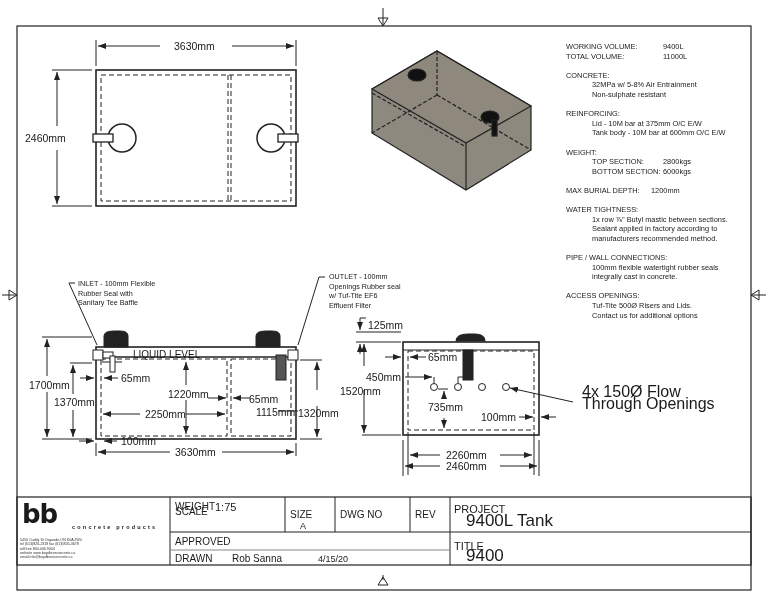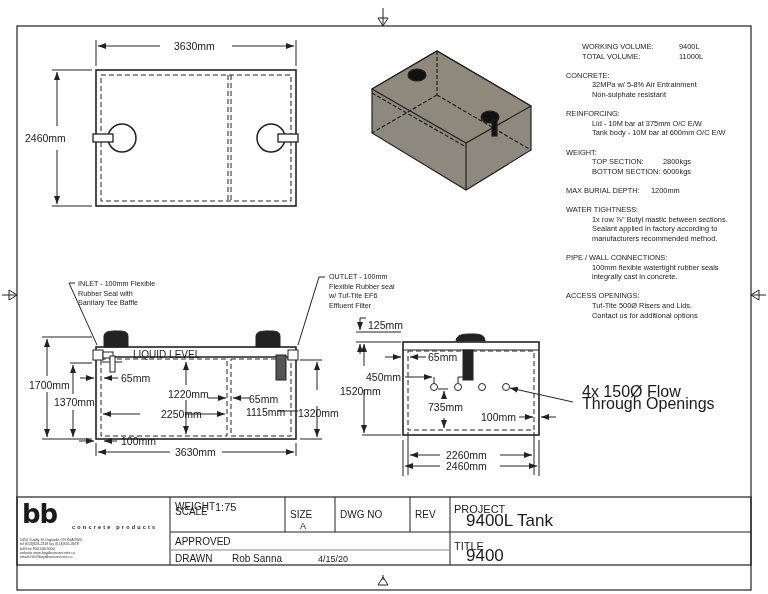--- a/index.html
+++ b/index.html
@@ -5,21 +5,21 @@
   html, body { margin:0; padding:0; background:#fff; }
   body { width:768px; height:594px; position:relative; overflow:hidden;
          font-family:"Liberation Sans", sans-serif; color:#1a1a1a; }
   .abs { position:absolute; }
   svg.drawing { position:absolute; left:0; top:0; }
   .t { position:absolute; white-space:nowrap; line-height:1; }
   .dim { font-size:10.5px; }
   .note { font-size:7.2px; line-height:9.6px; }
   .spec { position:absolute; left:566px; top:42px; width:185px; font-size:7.4px; line-height:9.6px; }
   .spec .row { display:flex; }
-  .spec .k { width:97px;margin-left:16px; }
+  .spec .k { width:97px; }
   .spec .ind { padding-left:26px; }
   .spec .indk { padding-left:26px; width:71px; }
   .spec .gap { height:9.6px; }
   .tb { position:absolute; font-size:10px; }
   .small { font-size:11px;text-align:right; }
   .big { font-size:17px; }
   .logo-bb { font-family:"DejaVu Sans", sans-serif; font-weight:bold; letter-spacing:-1px; }
   .addr { font-size:3.6px; line-height:4.3px; color:#333; }
 </style>
 </head>
@@ -216,32 +216,32 @@
 <span class="t dim" style="left:174px;top:41px;">3630mm</span>
 <span class="t dim" style="left:25px;top:133px;">2460mm</span>
 
 <div class="t note" style="left:78px;top:279px;">
   <div>INLET - 100mm Flexible</div>
   <div>Rubber Seal with</div>
   <div>Sanitary Tee Baffle</div>
 </div>
 <div class="t note" style="left:329px;top:272px;">
   <div>OUTLET - 100mm</div>
-  <div>Flexible Rubber seal</div>
+  <div>Openings Rubber seal</div>
   <div>w/ Tuf-Tite EF6</div>
   <div>Effluent Filter</div>
 </div>
 <span class="t" style="left:133px;top:350px;font-size:10px;">LIQUID LEVEL</span>
 <span class="t dim" style="left:29px;top:380px;">1700mm</span>
 <span class="t dim" style="left:54px;top:397px;">1370mm</span>
 <span class="t dim" style="left:121px;top:373px;">65mm</span>
 <span class="t dim" style="left:168px;top:389px;text-align:center;">1220mm</span>
-<span class="t dim" style="left:145px;top:409px;margin-left:16px;">2250mm</span>
+<span class="t dim" style="left:145px;top:409px;">2250mm</span>
 <span class="t dim" style="left:249px;top:394px;">65mm</span>
-<span class="t dim" style="left:246px;top:407px;">1115mm</span>
+<span class="t dim" style="left:256px;top:407px;">1115mm</span>
 <span class="t dim" style="left:298px;top:392px;margin-top:16px;">1320mm</span>
 <span class="t dim" style="left:121px;top:436px;">100mm</span>
 <span class="t dim" style="left:175px;top:447px;">3630mm</span>
 
 <span class="t dim" style="left:368px;top:320px;">125mm</span>
 <span class="t dim" style="left:428px;top:352px;">65mm</span>
 <span class="t dim" style="left:366px;top:372px;">450mm</span>
 <span class="t dim" style="left:340px;top:386px;">1520mm</span>
 <span class="t dim" style="left:428px;top:402px;">735mm</span>
 <span class="t dim" style="left:481px;top:412px;">100mm</span>

